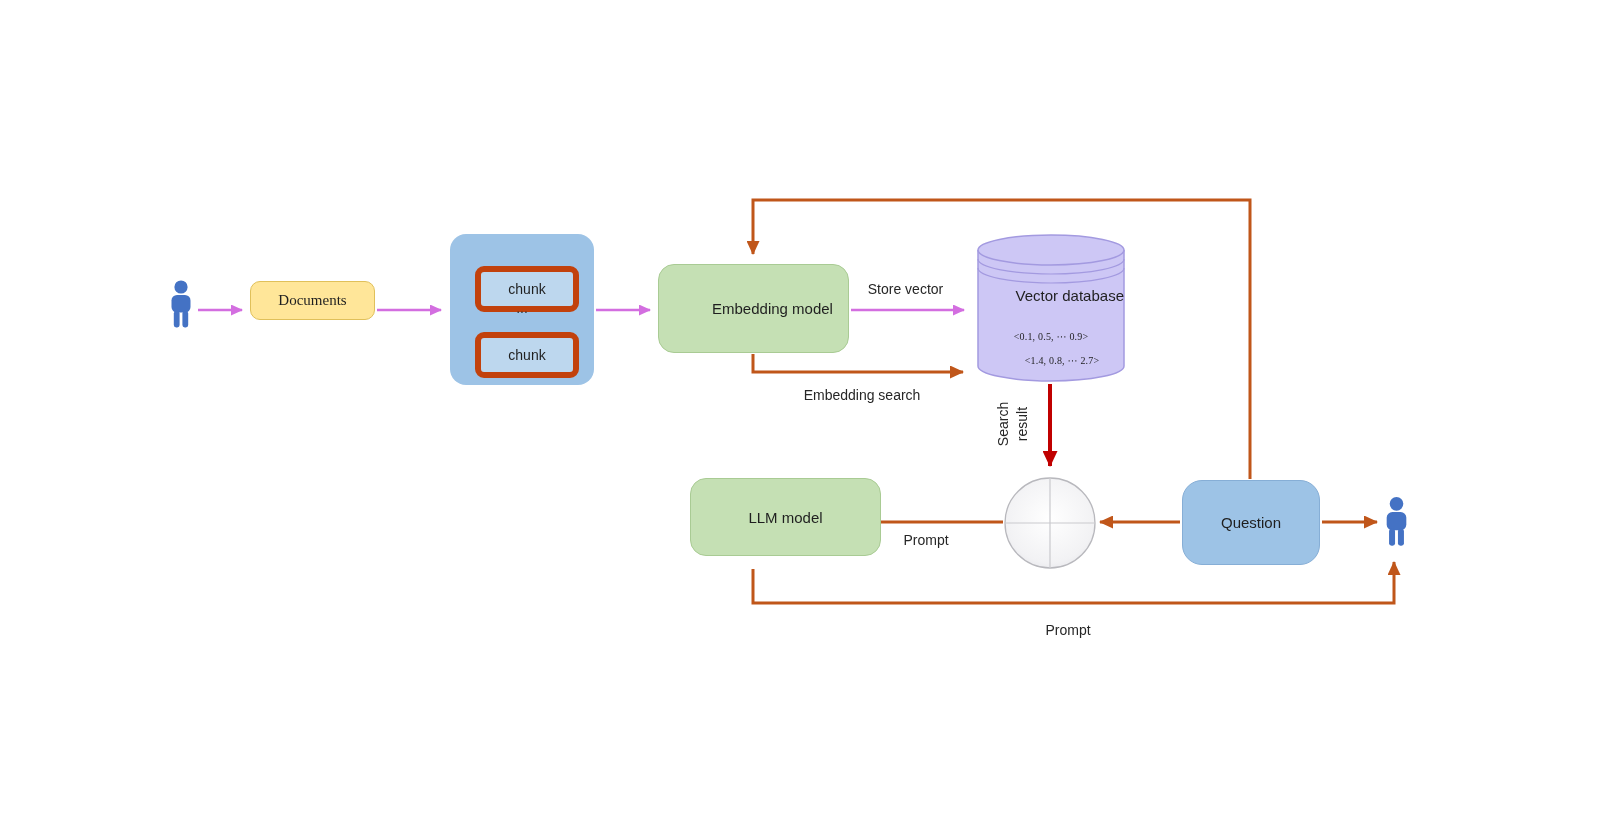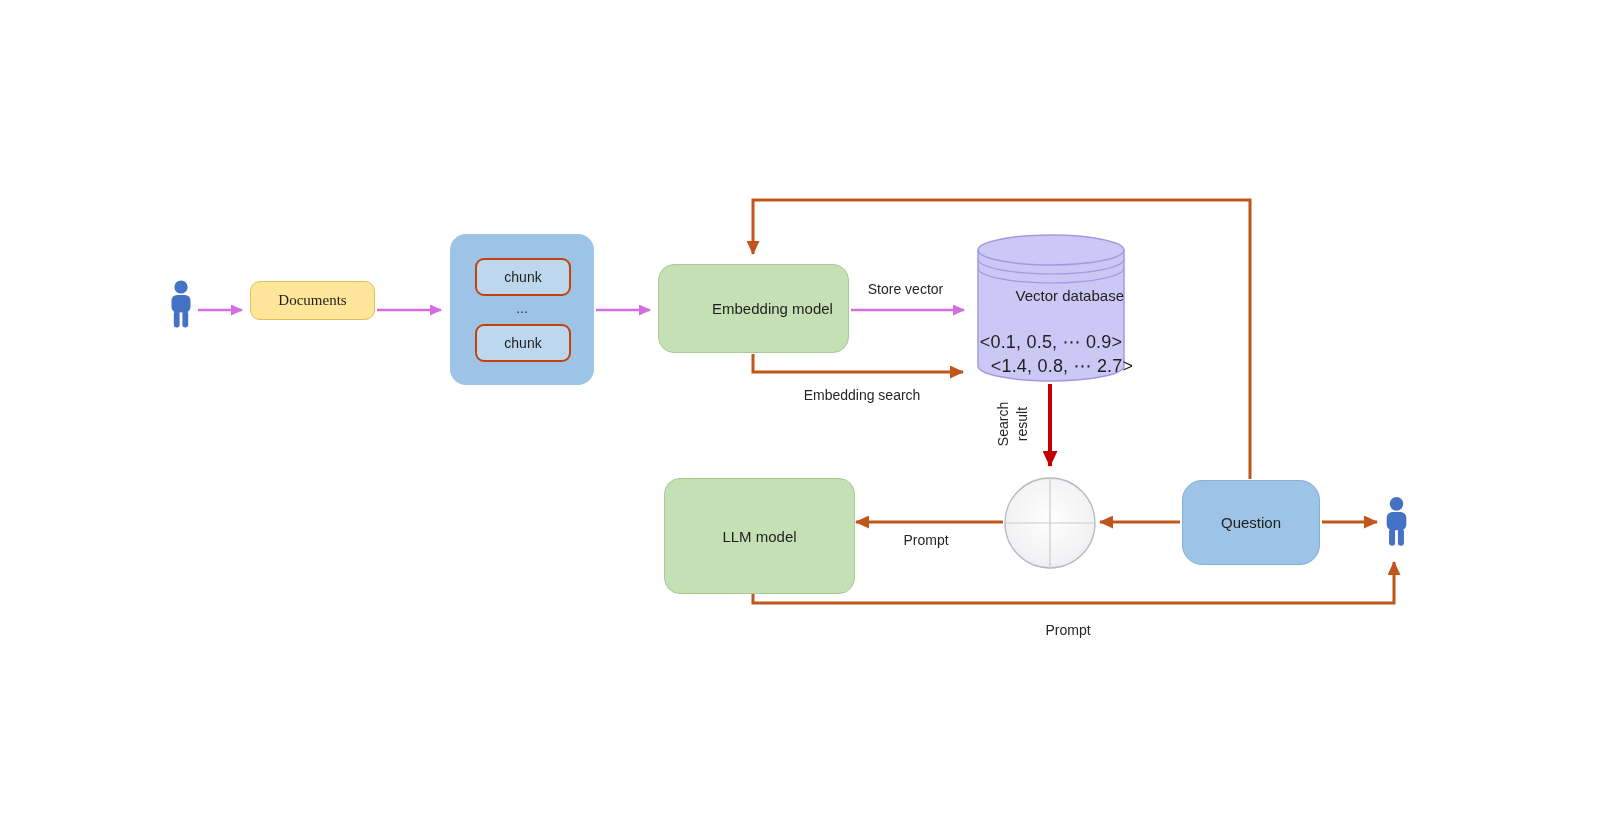--- a/index.html
+++ b/index.html
@@ -9,30 +9,30 @@
   }
   svg.layer{position:absolute;left:0;top:0;width:1600px;height:840px;pointer-events:none;}
   .node{
     position:absolute;display:flex;align-items:center;justify-content:center;
     text-align:center;font-size:15px;color:#1f1f1f;box-sizing:border-box;
   }
   .doc-box{background:#ffe699;border:1px solid #e0c05a;border-radius:10px;}
   .chunk-wrap{background:#9dc3e6;border-radius:16px;}
   .chunk-box{
     position:absolute;left:25px;width:92px;height:34px;background:#bdd7ee;
-    border:2px solid #c2410c;border-radius:9px;display:flex;align-items:center;
-    justify-content:center;font-size:14px;
+    border:6px solid #c2410c;border-radius:9px;display:flex;align-items:center;
+    justify-content:center;font-size:14px;margin-top:8px;
   }
   .chunk-dots{position:absolute;left:0;width:100%;top:60px;height:28px;display:flex;
     align-items:center;justify-content:center;font-size:14px;color:#333;}
   .model-box{background:#c5e0b4;border:1px solid #a9cb94;border-radius:16px;}
   .question-box{background:#9dc3e6;border:1px solid #86aed6;border-radius:20px;}
   .edge-label{position:absolute;font-size:14px;color:#262626;text-align:center;}
   .vdb-label{position:absolute;font-size:15px;color:#1f1f1f;text-align:right;}
-  .vdb-row{position:absolute;font-size:18px;color:#1f1f1f;text-align:center;letter-spacing:.2px;}
+  .vdb-row{position:absolute;font-size:10px;color:#1f1f1f;text-align:center;letter-spacing:.2px;font-family:Liberation Serif, serif;}
   .rot{
     position:absolute;left:992px;top:395px;width:62px;height:58px;
     transform:rotate(-90deg);font-size:14px;line-height:1.35;text-align:center;color:#262626;
   }
   .person{position:absolute;}
 </style>
 </head>
 <body>
 
 <div id="canvas">
@@ -114,21 +114,21 @@
   </div>
 
   <div class="node model-box" style="left:658px;top:264px;width:191px;height:89px;padding-left:38px;">
     <span>Embedding model</span>
   </div>
 
   <div class="vdb-label" style="left:978px;top:287px;width:146px;">Vector database</div>
   <div class="vdb-row" style="left:978px;top:331px;width:146px;">&lt;0.1, 0.5, ⋯ 0.9&gt;</div>
   <div class="vdb-row" style="left:978px;top:355px;width:168px;">&lt;1.4, 0.8, ⋯ 2.7&gt;</div>
 
-  <div class="node model-box" style="left:664px;top:478px;width:191px;height:116px;">
+  <div class="node model-box" style="left:690px;top:478px;width:191px;height:78px;">
     <span>LLM model</span>
   </div>
 
   <div class="node question-box" style="left:1182px;top:480px;width:138px;height:85px;">
     <span>Question</span>
   </div>
 
   <div class="edge-label" style="left:848px;top:281px;width:115px;">Store vector</div>
   <div class="edge-label" style="left:788px;top:387px;width:148px;">Embedding search</div>
   <div class="rot">Search result</div>

